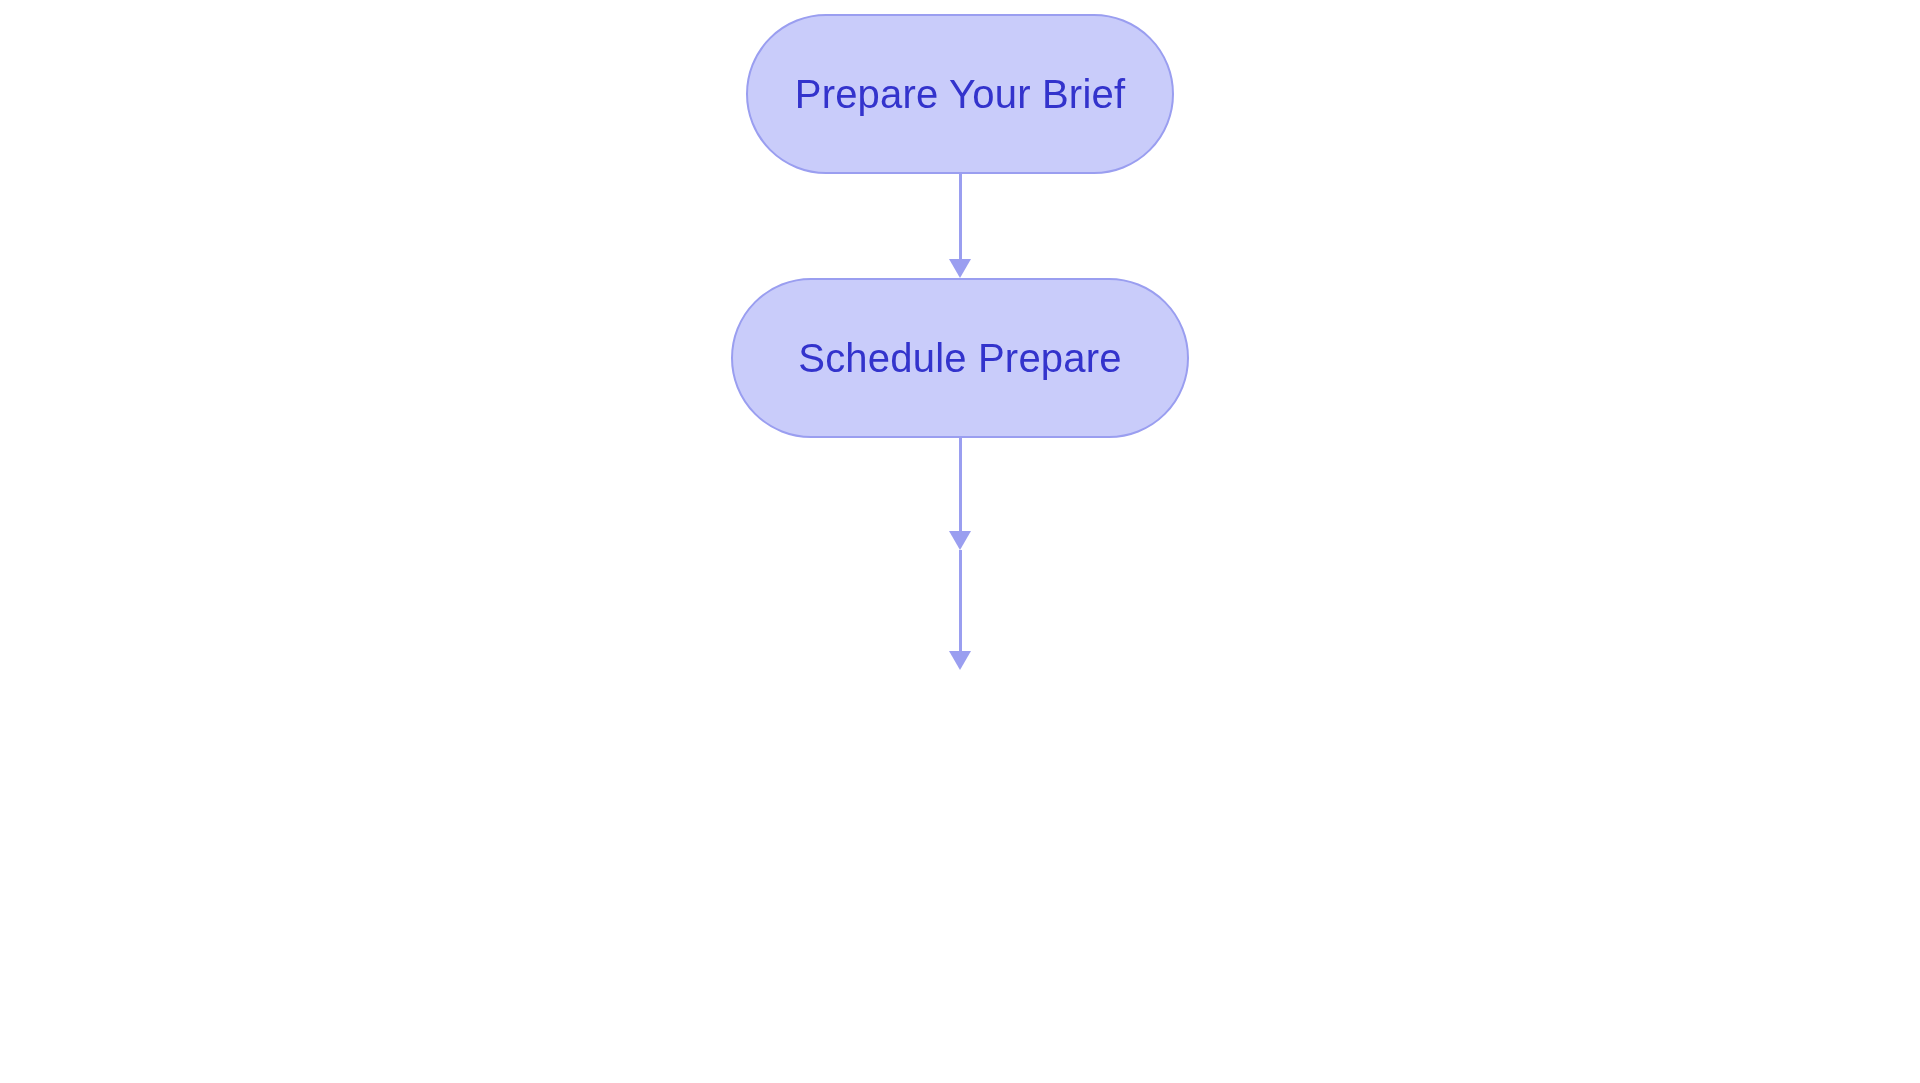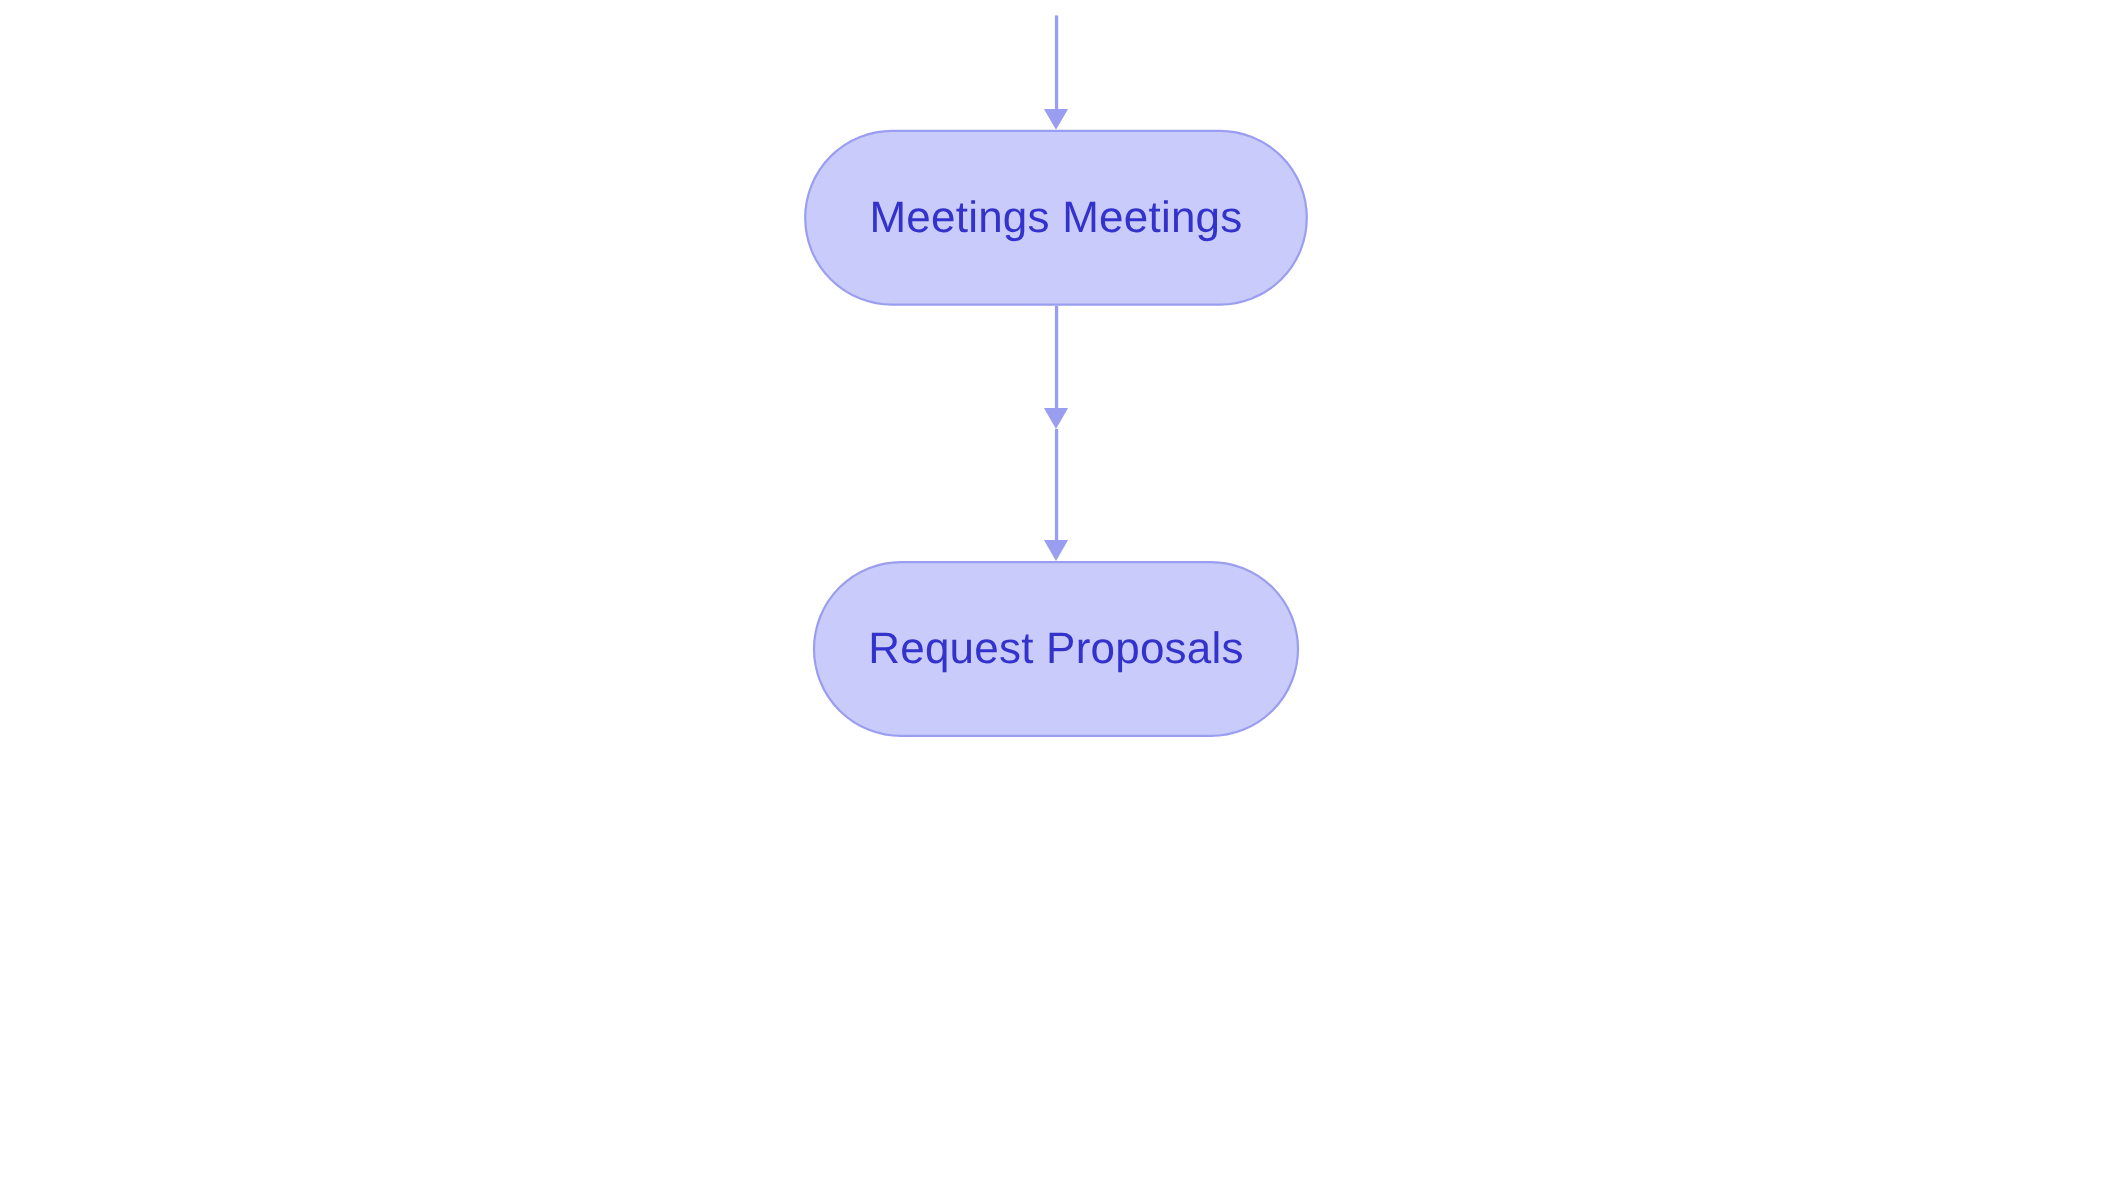--- a/index.html
+++ b/index.html
@@ -77,38 +77,38 @@
 
   .gap-top { height: 14px; }
 </style>
 </head>
 <body>
 
 <div id="flowchart-canvas">
 
   <div class="gap-top"></div>
 
+  <div class="node node-1">
+    <span class="node-label">Prepare Your Brief</span>
+  </div>
 
   <div class="connector conn-1">
     <div class="connector-line"></div>
     <div class="connector-arrow"></div>
   </div>
 
   <div class="node node-2">
-    <span class="node-label">Meetings Meetings</span>
+    <span class="node-label">Schedule Prepare</span>
   </div>
 
   <div class="connector conn-2">
     <div class="connector-line"></div>
     <div class="connector-arrow"></div>
   </div>
 
 
   <div class="connector conn-3">
     <div class="connector-line"></div>
     <div class="connector-arrow"></div>
   </div>
 
-  <div class="node node-4">
-    <span class="node-label">Request Proposals</span>
-  </div>
 
 </div>
 
 </body></html>

